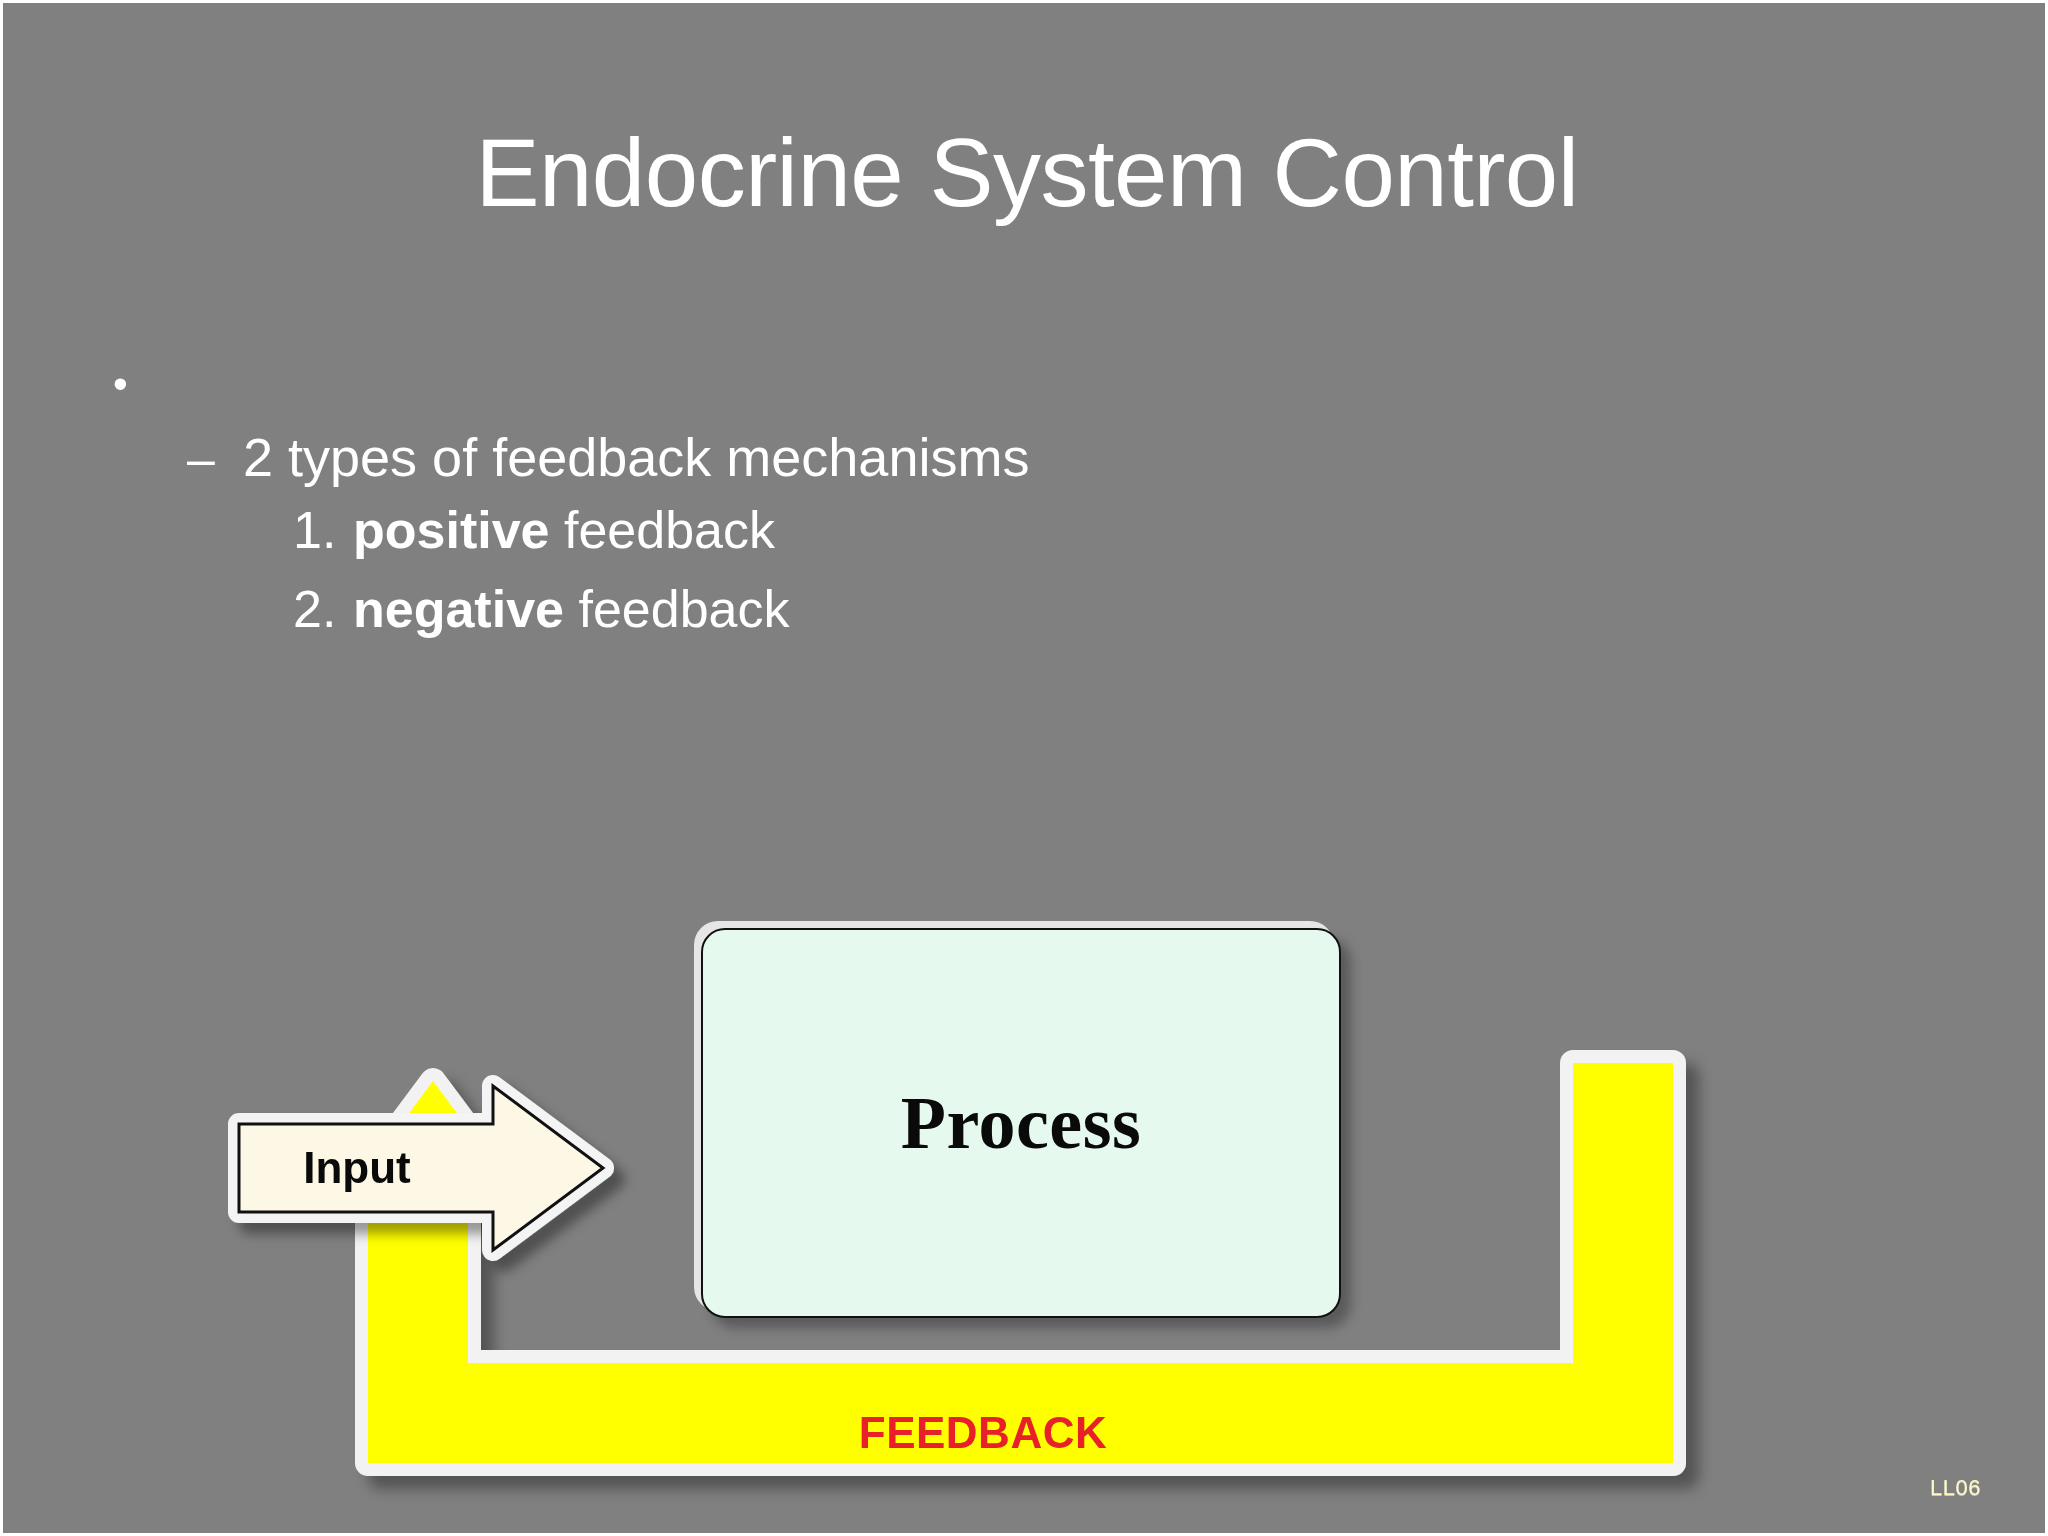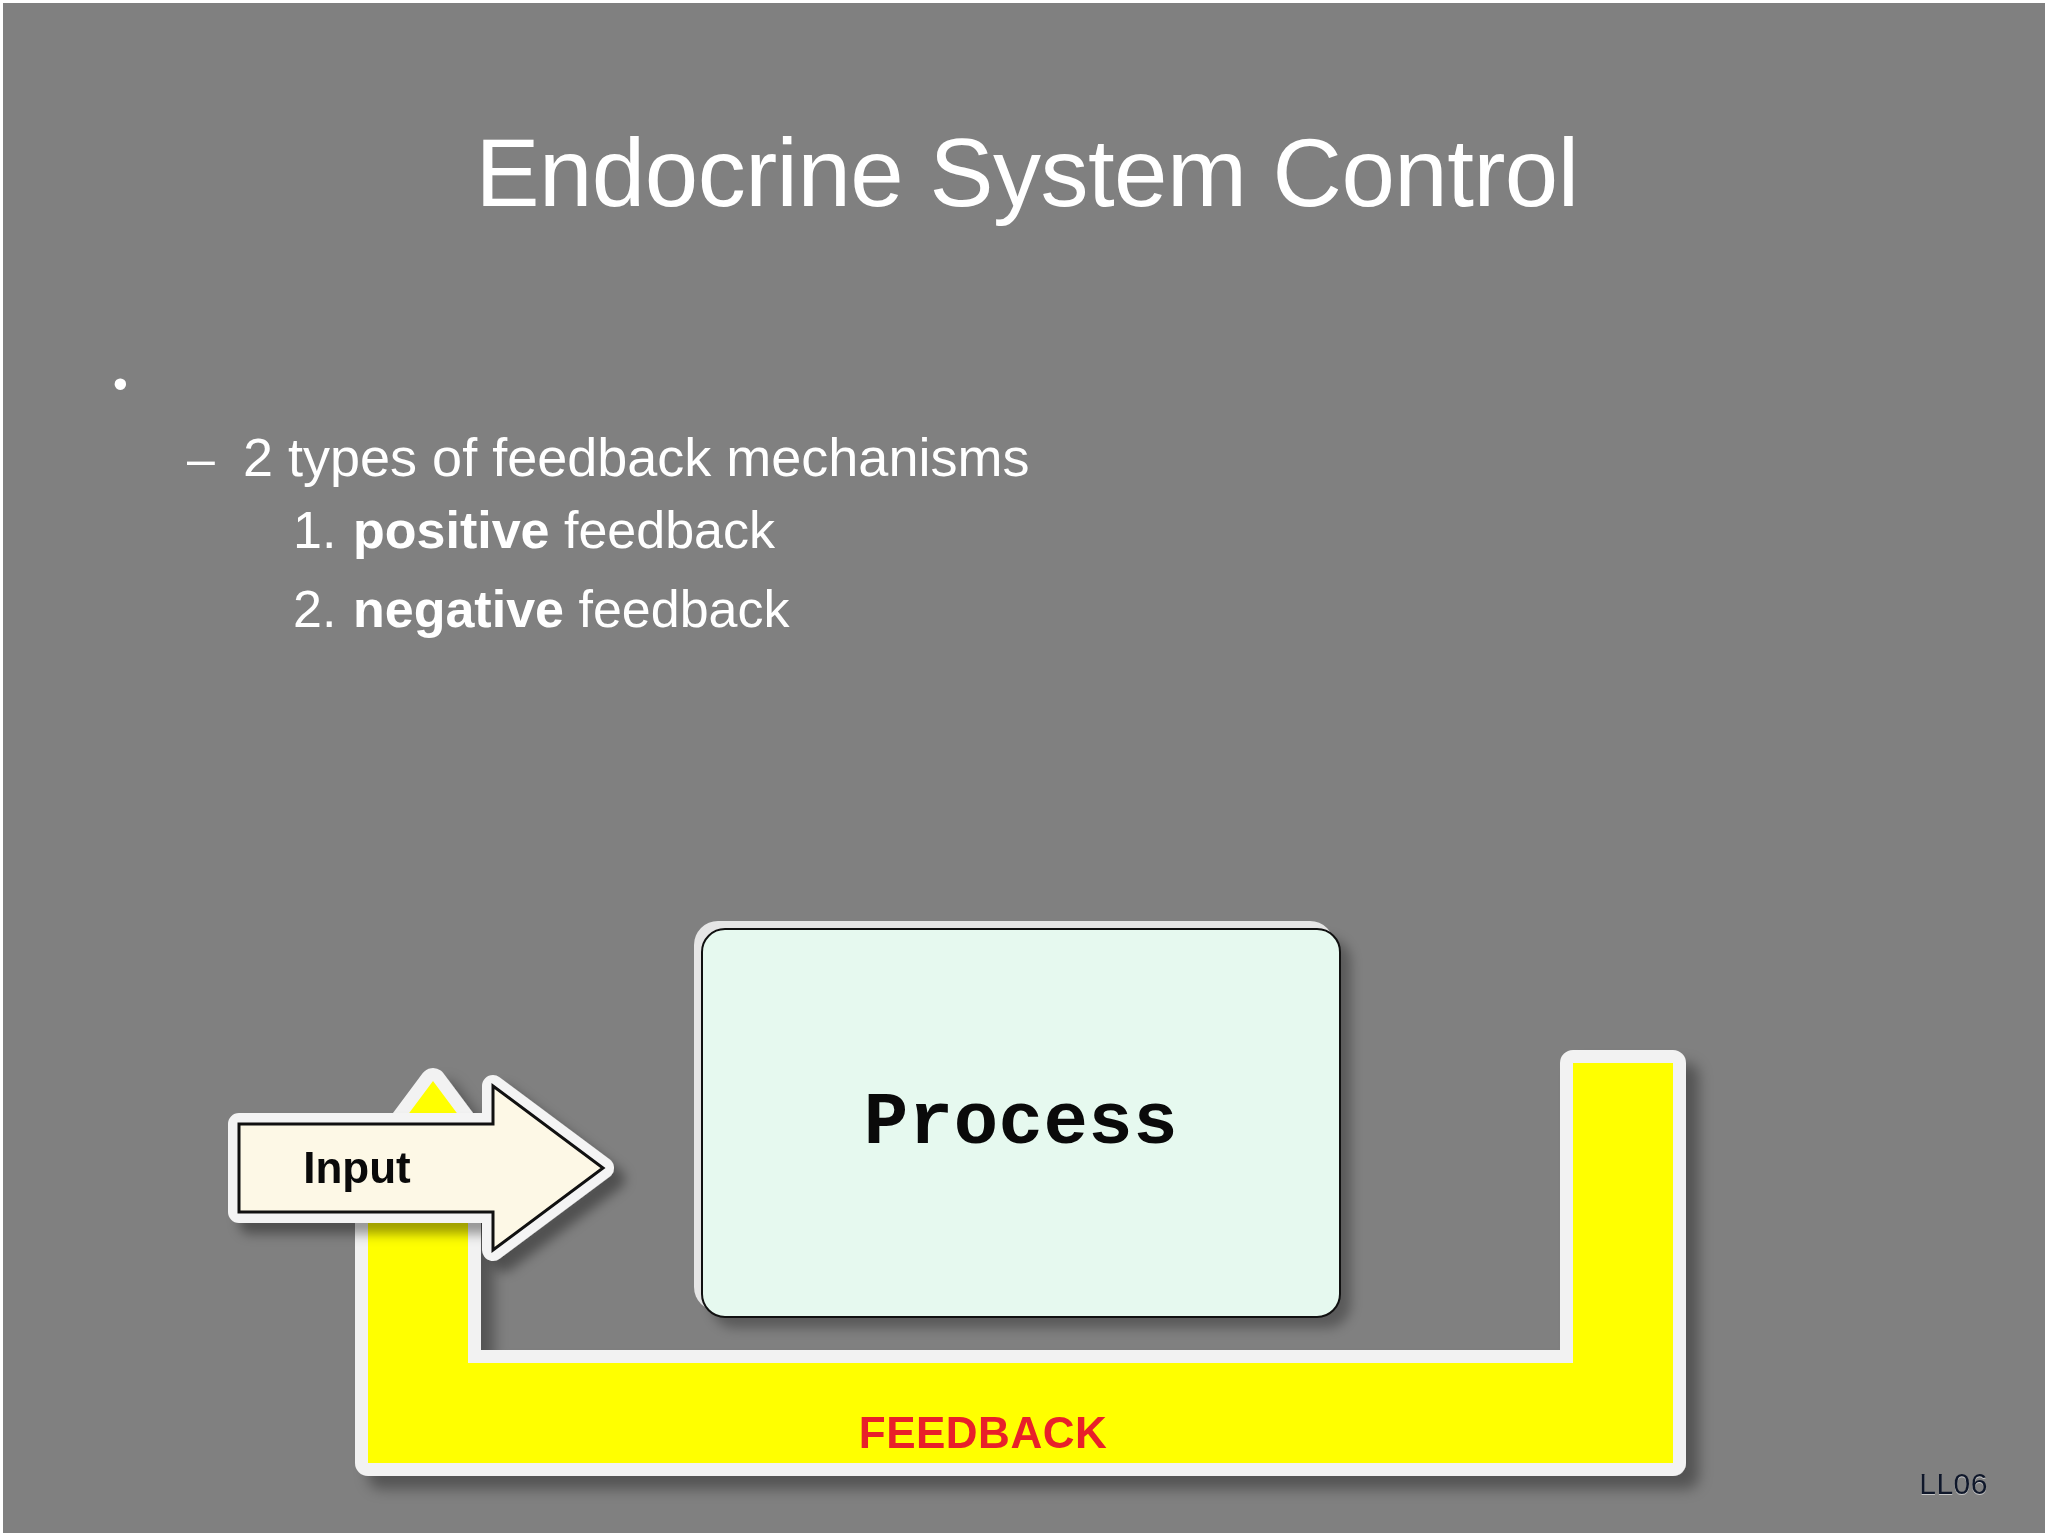--- a/index.html
+++ b/index.html
@@ -108,21 +108,21 @@
                 -7px -7px 0 0 rgba(255,255,255,0.80);
     display: flex;
     align-items: center;
     justify-content: center;
     box-sizing: border-box;
   }
   #process-label {
     color: #0a0a0a;
     font-size: 74px;
     font-weight: 700;
-    font-family: Liberation Mono, monospace;
+    font-family: Liberation Serif, serif;
     letter-spacing: 0.5px;
   }
 
   
   .block-arrow {
     position: absolute;
     width: 390px;
     height: 180px;
   }
   .block-arrow .arrow-svg {
@@ -169,24 +169,24 @@
     color: #e8202a;
     font-size: 44px;
     font-weight: 700;
     font-family: "Liberation Sans", sans-serif;
     letter-spacing: 0.5px;
   }
 
   
   #corner-credit {
     position: absolute;
-    right: 57px;
+    right: 64px;
     bottom: 32px;
-    color: #0f172a;
-    font-size: 30px;
+    color: #fef9c3;
+    font-size: 22px;
     font-family: "Liberation Sans", sans-serif;
     text-shadow: 0 1px 0 rgba(255,255,255,0.55);
     letter-spacing: 0.5px;
   }
 </style>
 </head>
 <body>
 
 <div id="slide">
 

